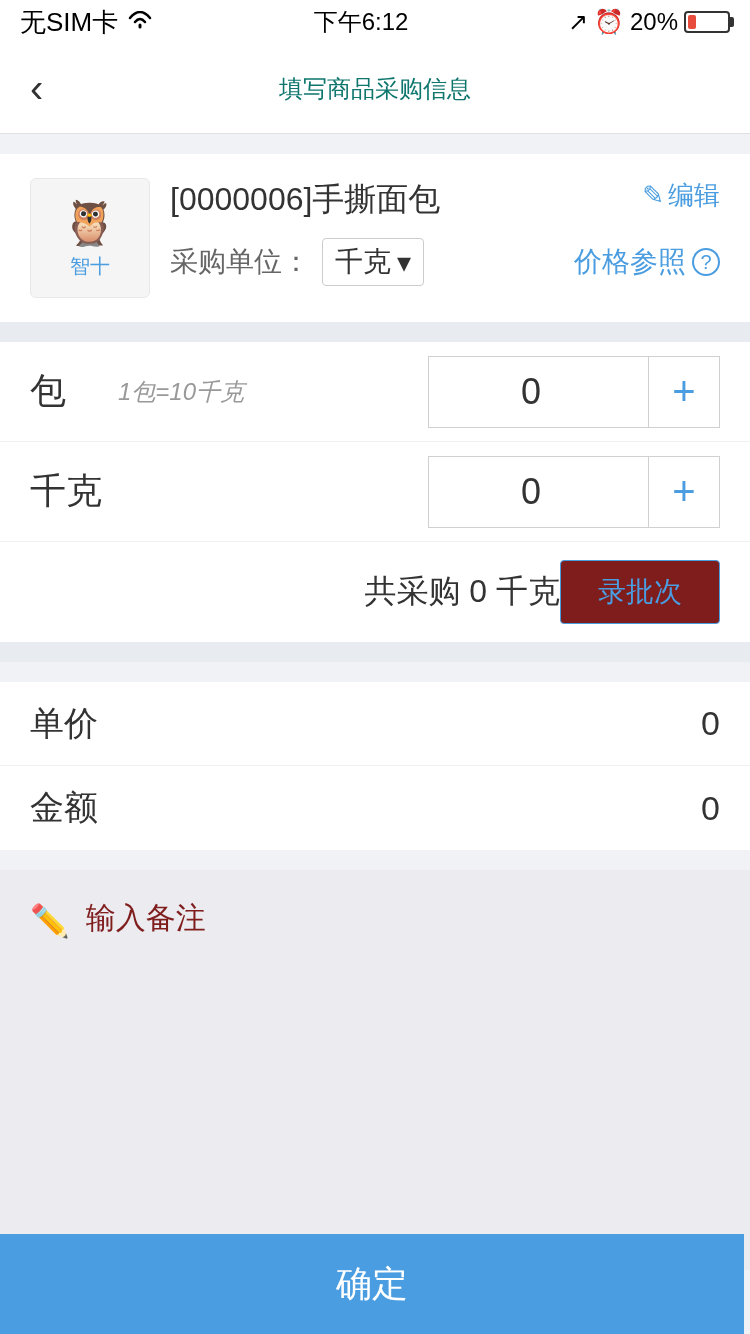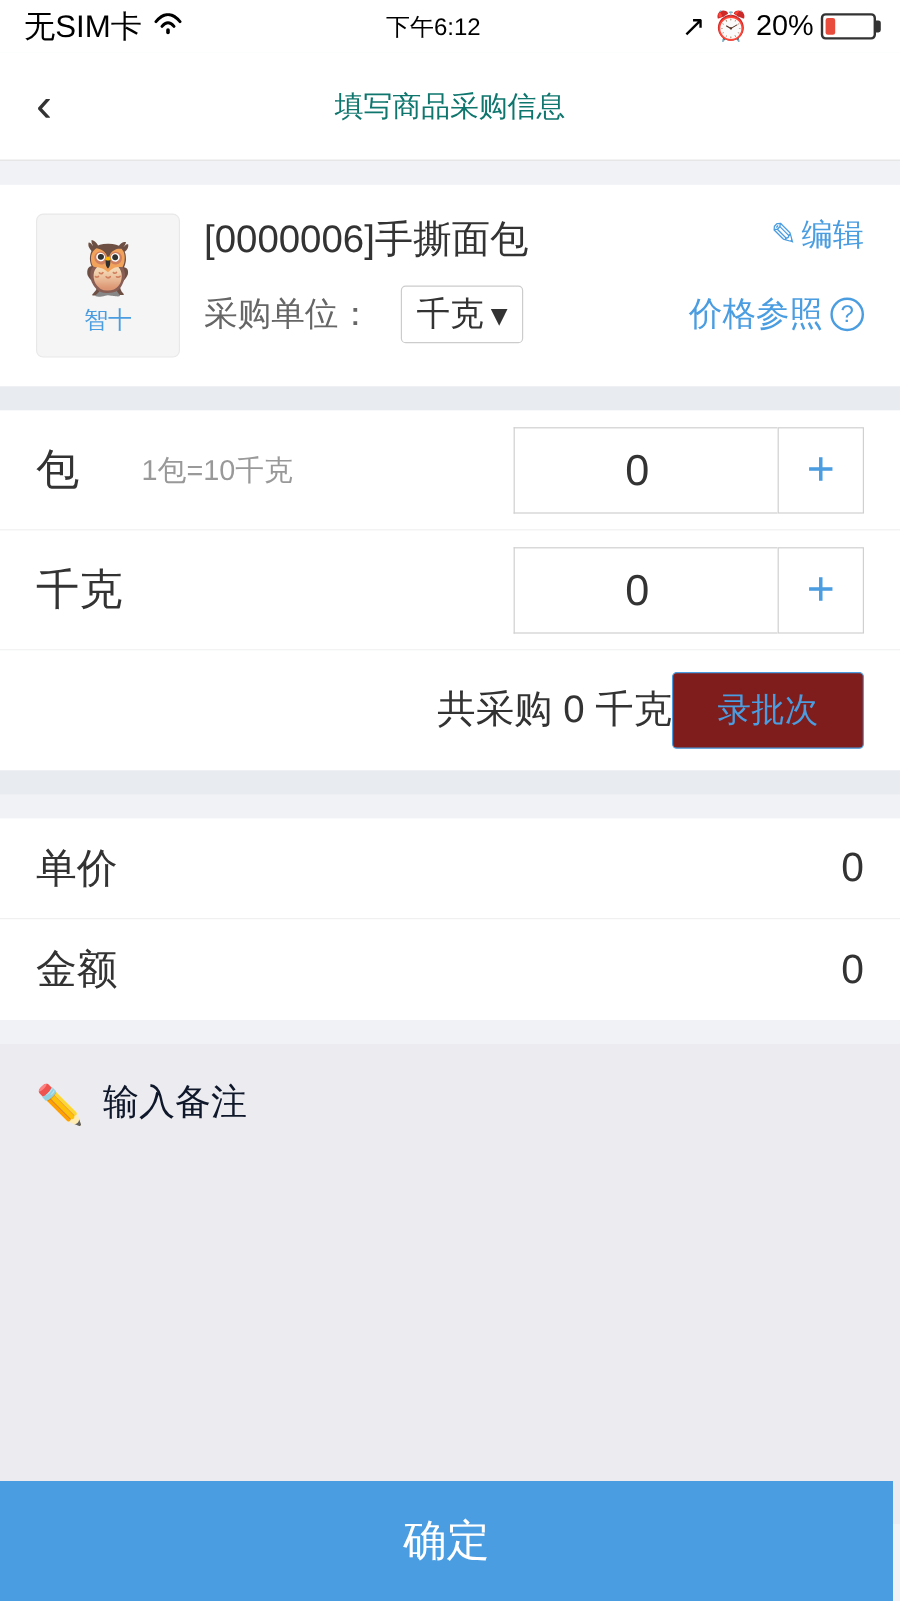--- a/index.html
+++ b/index.html
@@ -19,21 +19,21 @@
       height: 44px;
       background: #fff;
       display: flex;
       align-items: center;
       justify-content: space-between;
       padding: 0 20px;
       font-size: 26px;
       color: #000;
     }
     .status-left { display: flex; align-items: center; gap: 8px; }
-    .status-center { font-weight: 500; font-size: 20px; }
+    .status-center { font-weight: 500; font-size: 24px; }
     .status-right { display: flex; align-items: center; gap: 6px; font-size: 24px; }
     .battery-icon {
       display: inline-flex; align-items: center;
       width: 46px; height: 22px;
       border: 2px solid #333; border-radius: 4px; position: relative;
       padding: 2px;
     }
     .battery-icon::after {
       content: '';
       position: absolute; right: -6px; top: 50%; transform: translateY(-50%);
@@ -182,20 +182,21 @@
     .qty-label {
       font-size: 36px;
       color: #333;
       min-width: 80px;
     }
     .qty-sublabel {
       font-size: 24px;
       color: #999;
       margin-left: 8px;
       flex: 1;
+      font-style: italic;
     }
     .qty-input-wrap {
       display: flex;
       align-items: center;
       gap: 0;
     }
     .qty-input {
       width: 220px;
       height: 72px;
       border: 1px solid #d0d0d0;
@@ -280,21 +281,21 @@
       min-height: 400px;
       align-items: flex-start;
     }
     .remark-icon {
       font-size: 32px;
       color: #aaa;
       margin-top: 4px;
     }
     .remark-placeholder {
       font-size: 30px;
-      color: #0f172a;
+      color: #7f1d1d;
     }
 
     
     .confirm-bar {
       position: fixed;
       bottom: 0;
       left: 0;
       width: 744px;
       height: 100px;
       background: #4a9de0;
@@ -346,21 +347,21 @@
   </div>
   <div class="product-info">
     <div class="product-top-row">
       <div class="product-name">[0000006]手撕面包</div>
       <div class="edit-btn">
         <span>✎</span>
         <span>编辑</span>
       </div>
     </div>
     <div class="product-unit-row">
-      <div style="display:flex;align-items:center;gap:24px;">
+      <div style="display:flex;align-items:center;gap:12px;">
         <span class="unit-label">采购单位：</span>
         <div class="unit-select">
           <span>千克</span>
           <span>▾</span>
         </div>
       </div>
       <div class="price-ref">
         <span>价格参照</span>
         <span class="price-ref-icon">?</span>
       </div>

